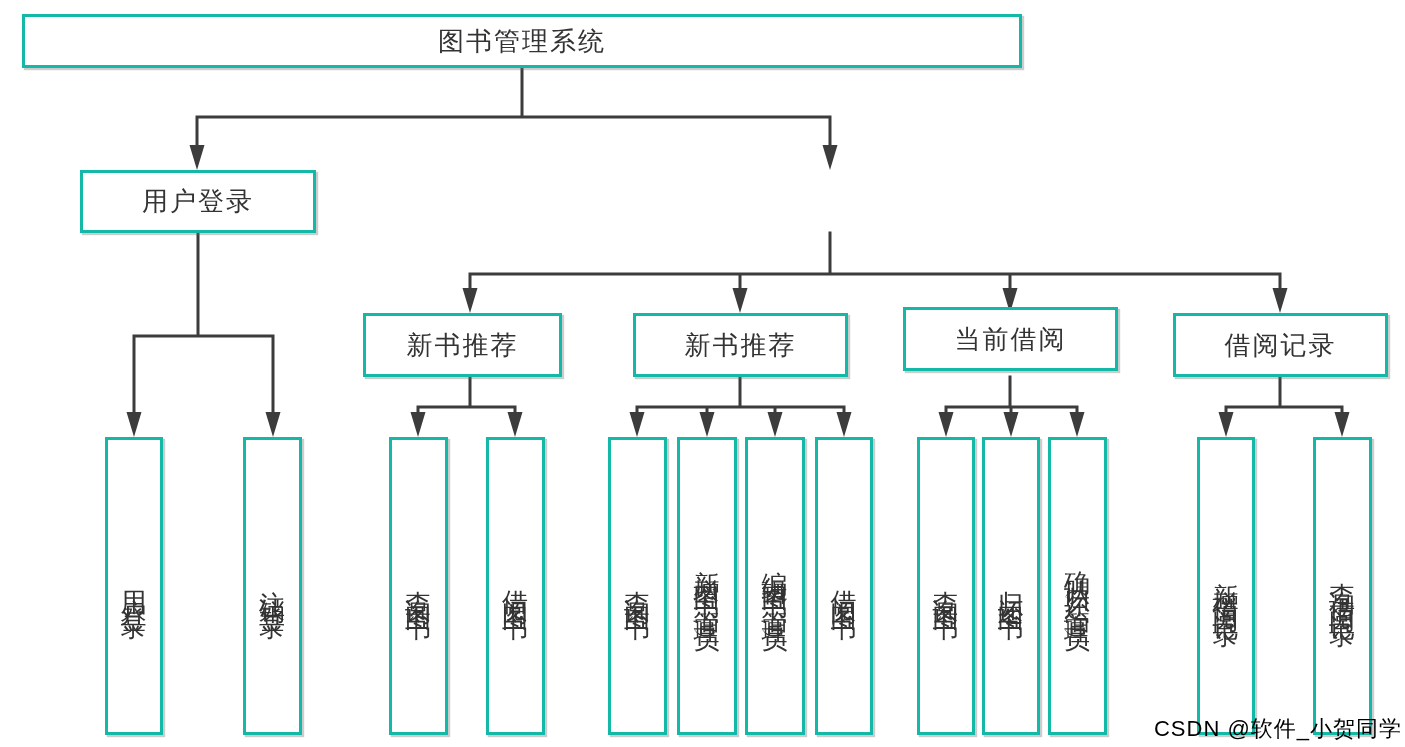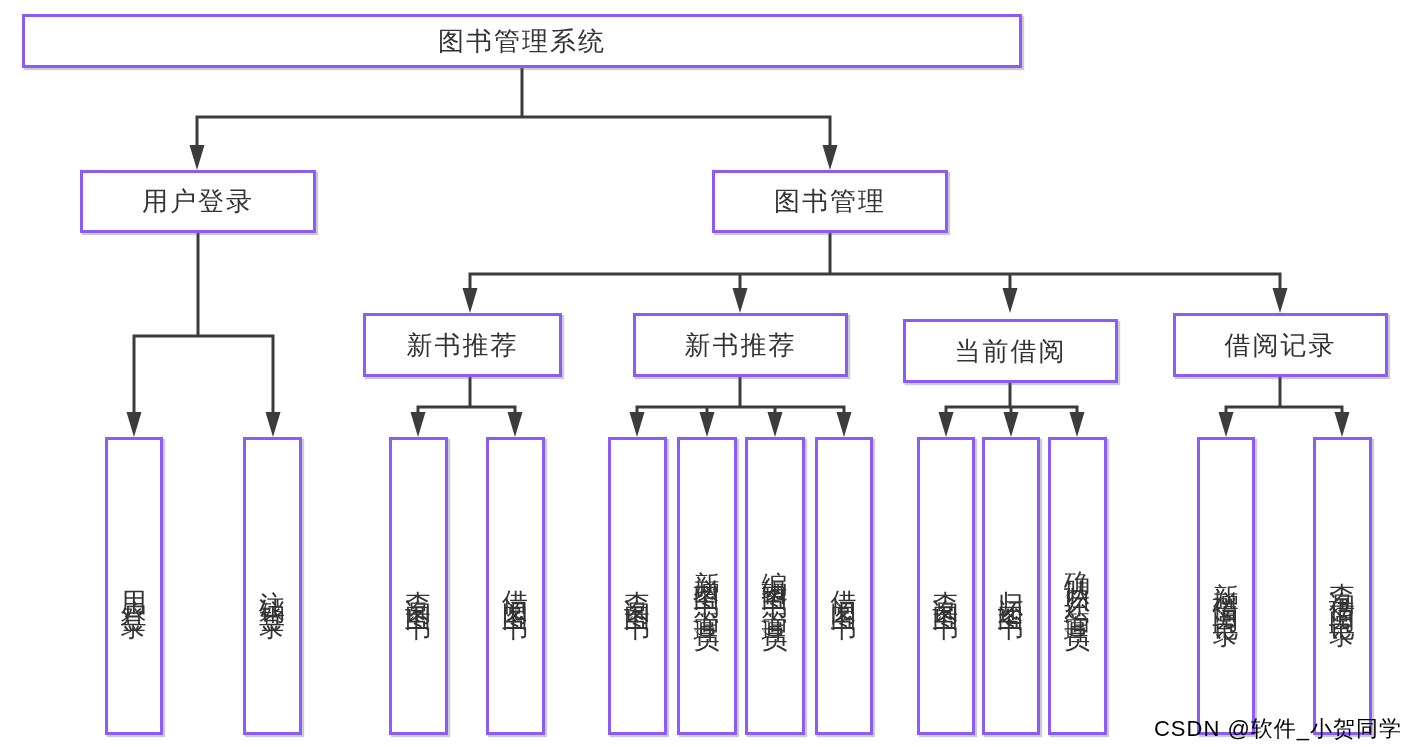--- a/index.html
+++ b/index.html
@@ -2,21 +2,21 @@
 <html><head>
 <meta charset="utf-8">
 <style>
   html,body { margin:0; padding:0; background:#ffffff; }
   #canvas {
     position:relative; width:1405px; height:747px; background:#ffffff;
     font-family:"Liberation Sans","DejaVu Sans",sans-serif; overflow:hidden;
   }
   .box {
     position:absolute; box-sizing:border-box;
-    border:3px solid #8b5cf6; background:#ffffff;
+    border:3px solid #14b8a6; background:#ffffff;
     display:flex; align-items:center; justify-content:center;
     box-shadow:2px 2px 1px rgba(110,110,110,0.35);
   }
   .hlabel {
     font-size:26px; color:#333333; letter-spacing:2px; white-space:nowrap;
   }
   .vlabel {
     writing-mode:vertical-rl; text-orientation:mixed;
     font-size:26px; line-height:1; color:#333333; letter-spacing:8px;
   }
@@ -64,31 +64,28 @@
       M1334.5 412 H1349.5 L1342 437 Z"></path>
   </svg>
 
   <div class="box" style="left:22px;top:14px;width:1000px;height:54px">
     <span class="hlabel">图书管理系统</span>
   </div>
 
   <div class="box" style="left:80px;top:170px;width:236px;height:63px">
     <span class="hlabel">用户登录</span>
   </div>
-  <div class="box" style="left:712px;top:170px;width:236px;height:63px">
-    <span class="hlabel">图书管理</span>
-  </div>
 
   <div class="box" style="left:363px;top:313px;width:199px;height:64px">
     <span class="hlabel">新书推荐</span>
   </div>
   <div class="box" style="left:633px;top:313px;width:215px;height:64px">
     <span class="hlabel">新书推荐</span>
   </div>
-  <div class="box" style="left:903px;top:319px;width:215px;height:64px">
+  <div class="box" style="left:903px;top:307px;width:215px;height:64px">
     <span class="hlabel">当前借阅</span>
   </div>
   <div class="box" style="left:1173px;top:313px;width:215px;height:64px">
     <span class="hlabel">借阅记录</span>
   </div>
 
   <div class="box leaf" style="left:105px;top:437px;width:58px;height:298px">
     <span class="vlabel">用户登录</span>
   </div>
   <div class="box leaf" style="left:243px;top:437px;width:59px;height:298px">

